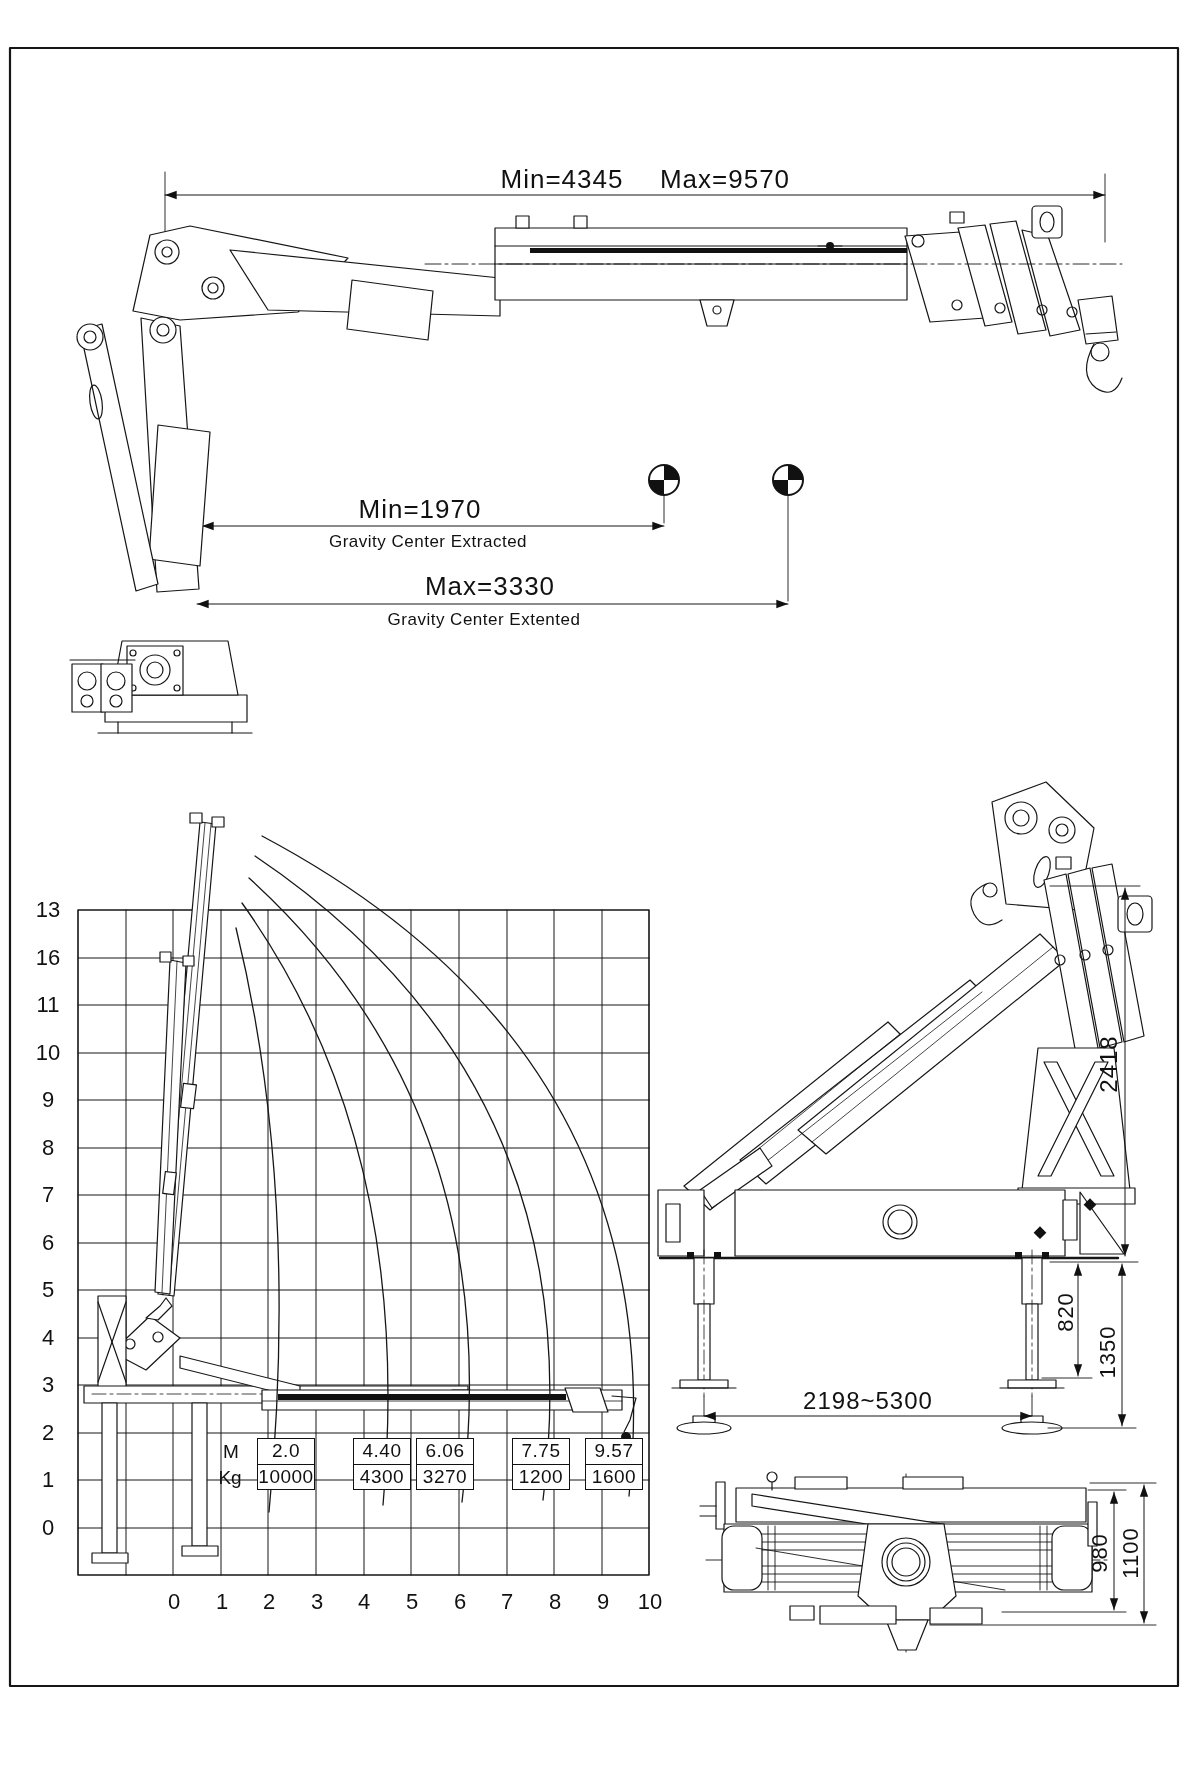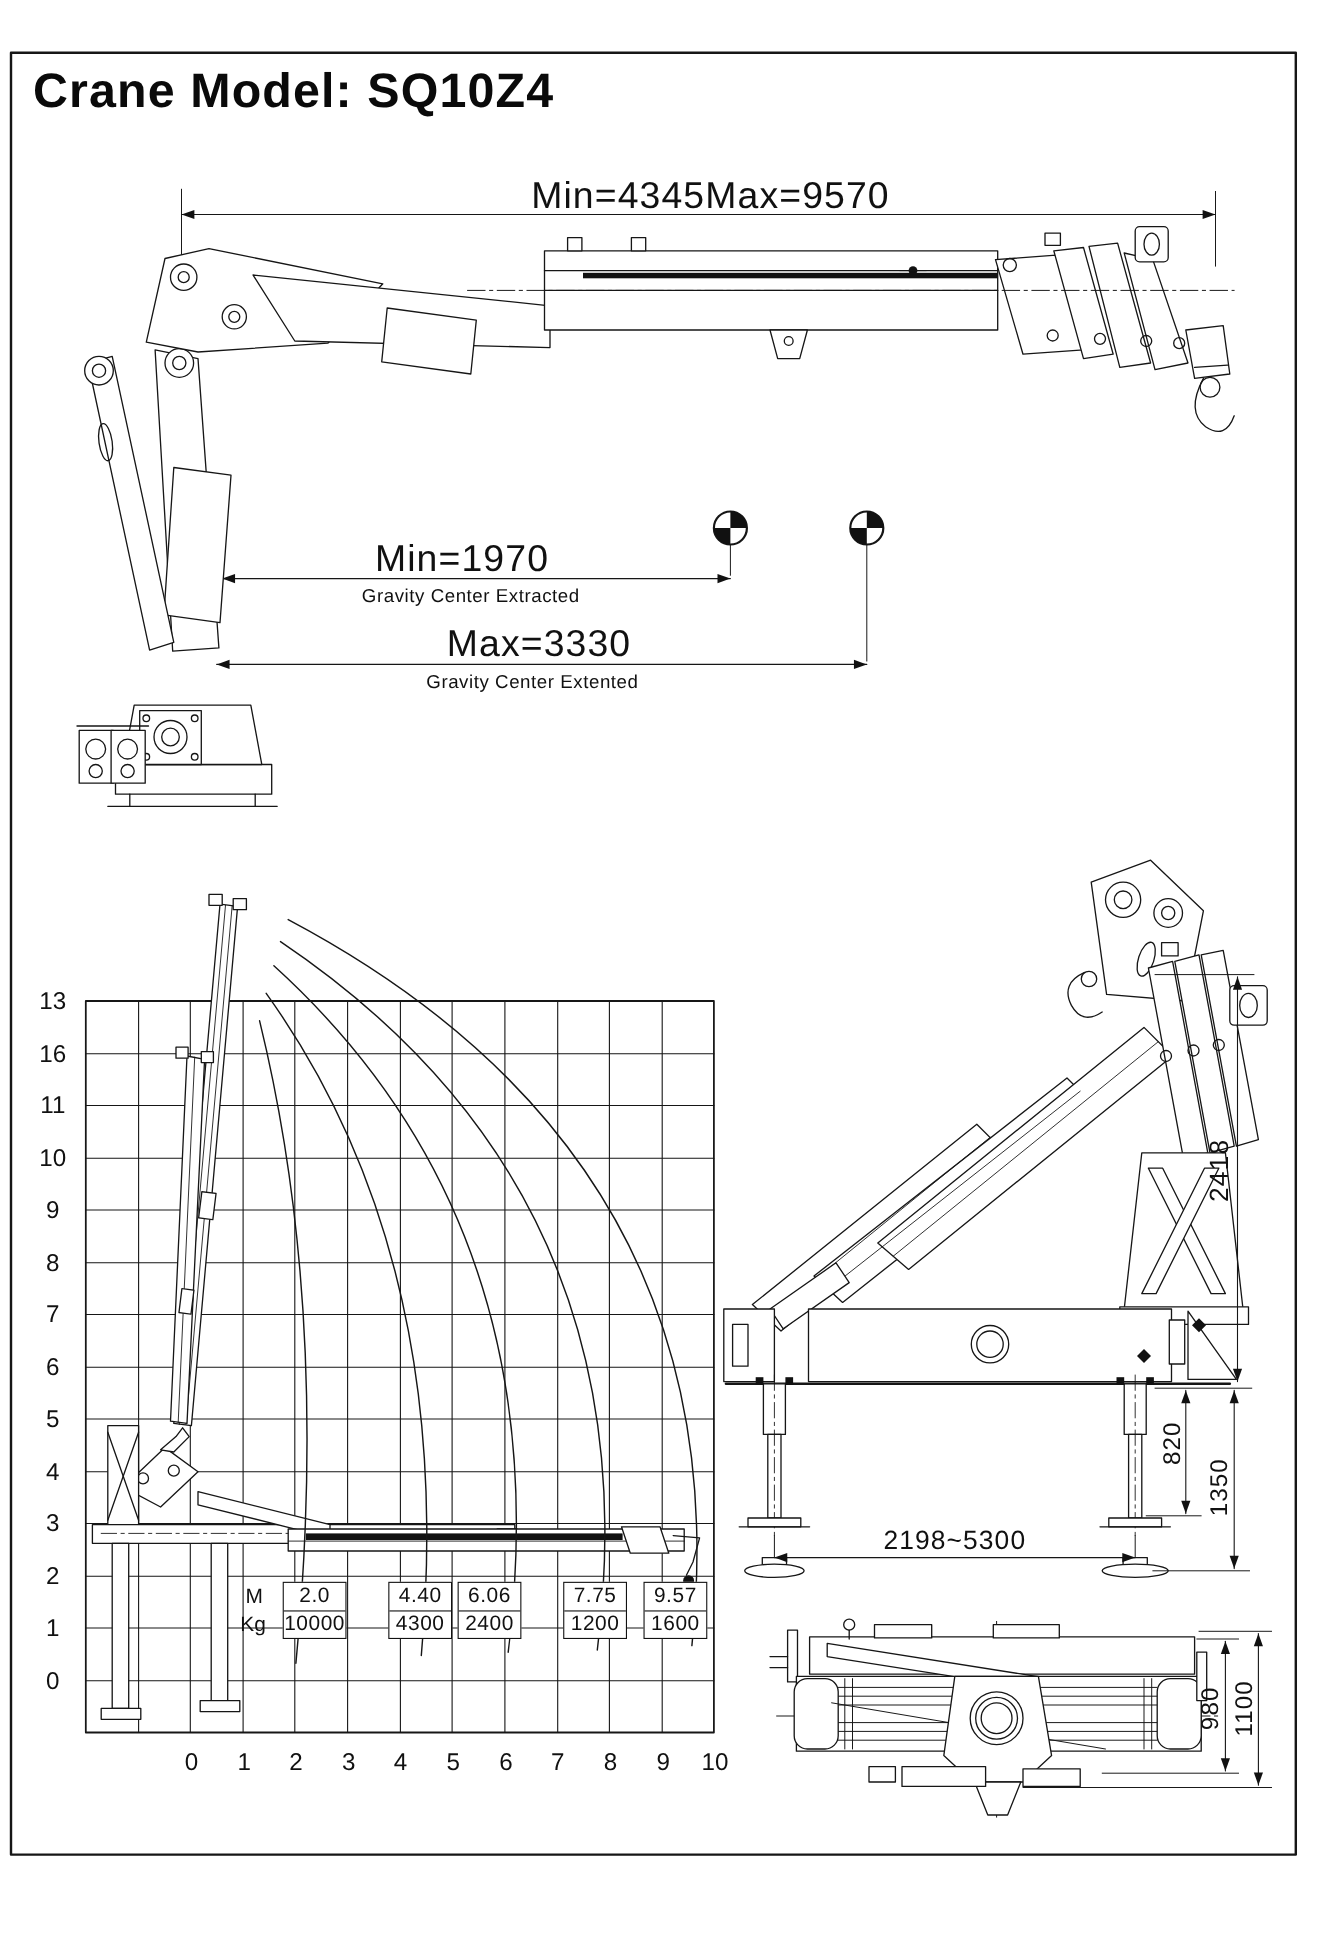--- a/index.html
+++ b/index.html
@@ -4,21 +4,21 @@
 <style>
   html,body{margin:0;padding:0;background:#fff;}
   #page{position:relative;width:1200px;height:1770px;background:#fff;overflow:hidden;
         font-family:"Liberation Sans",sans-serif;color:#111;}
   svg{position:absolute;left:0;top:0;}
   .ov{position:absolute;white-space:nowrap;transform:translate(-50%,-50%);
       font-family:"Liberation Sans",sans-serif;color:#111;}
   .rot{transform:translate(-50%,-50%) rotate(-90deg);}
   .title{position:absolute;left:30px;top:58px;font-size:44px;font-weight:700;
          letter-spacing:1px;color:#0a0a0a;}
-  .dimtxt{font-size:34px;letter-spacing:1px;}
+  .dimtxt{font-size:26px;letter-spacing:1px;}
   .captxt{font-size:17px;letter-spacing:0.5px;}
   .tick{font-size:22px;}
   .sdim{font-size:22px;letter-spacing:1px;}
   .cap-box{position:absolute;top:1438px;width:58px;height:52px;border:1.6px solid #111;
            background:#fff;display:flex;flex-direction:column;box-sizing:border-box;}
   .cap-cell{flex:1;display:flex;align-items:center;justify-content:center;
             font-size:19px;letter-spacing:0.5px;}
   .cap-cell:first-child{border-bottom:1.6px solid #111;}
   .cap-lab{position:absolute;font-size:19px;transform:translate(-50%,-50%);}
 </style>
@@ -298,21 +298,20 @@
         <line x1="1088" y1="1490" x2="1126" y2="1490" stroke-width="0.9"></line>
         <line x1="1090" y1="1483" x2="1156" y2="1483" stroke-width="0.9"></line>
         <line x1="1002" y1="1612" x2="1126" y2="1612" stroke-width="0.9"></line>
         <line x1="930" y1="1625" x2="1156" y2="1625" stroke-width="0.9"></line>
         <line x1="1114" y1="1492" x2="1114" y2="1610" stroke-width="1" marker-start="url(#arr)" marker-end="url(#arr)"></line>
         <line x1="1144" y1="1485" x2="1144" y2="1623" stroke-width="1" marker-start="url(#arr)" marker-end="url(#arr)"></line>
       </g>
     </g>
   </svg>
 
-  <div class="title">Crane Model: SQ10Z4</div>
 
   <span class="ov dimtxt" style="left:562px;top:179px">Min=4345</span>
   <span class="ov dimtxt" style="left:725px;top:179px">Max=9570</span>
 
   <span class="ov dimtxt" style="left:420px;top:509px">Min=1970</span>
   <span class="ov captxt" style="left:428px;top:542px">Gravity Center Extracted</span>
 
   <span class="ov dimtxt" style="left:490px;top:586px">Max=3330</span>
   <span class="ov captxt" style="left:484px;top:620px">Gravity Center Extented</span>
 
@@ -349,21 +348,21 @@
   <div class="cap-box" style="left:257px">
     <div class="cap-cell">2.0</div>
     <div class="cap-cell">10000</div>
   </div>
   <div class="cap-box" style="left:353px">
     <div class="cap-cell">4.40</div>
     <div class="cap-cell">4300</div>
   </div>
   <div class="cap-box" style="left:416px">
     <div class="cap-cell">6.06</div>
-    <div class="cap-cell">2400</div>
+    <div class="cap-cell">3270</div>
   </div>
   <div class="cap-box" style="left:512px">
     <div class="cap-cell">7.75</div>
     <div class="cap-cell">1200</div>
   </div>
   <div class="cap-box" style="left:585px">
     <div class="cap-cell">9.57</div>
     <div class="cap-cell">1600</div>
   </div>
 

